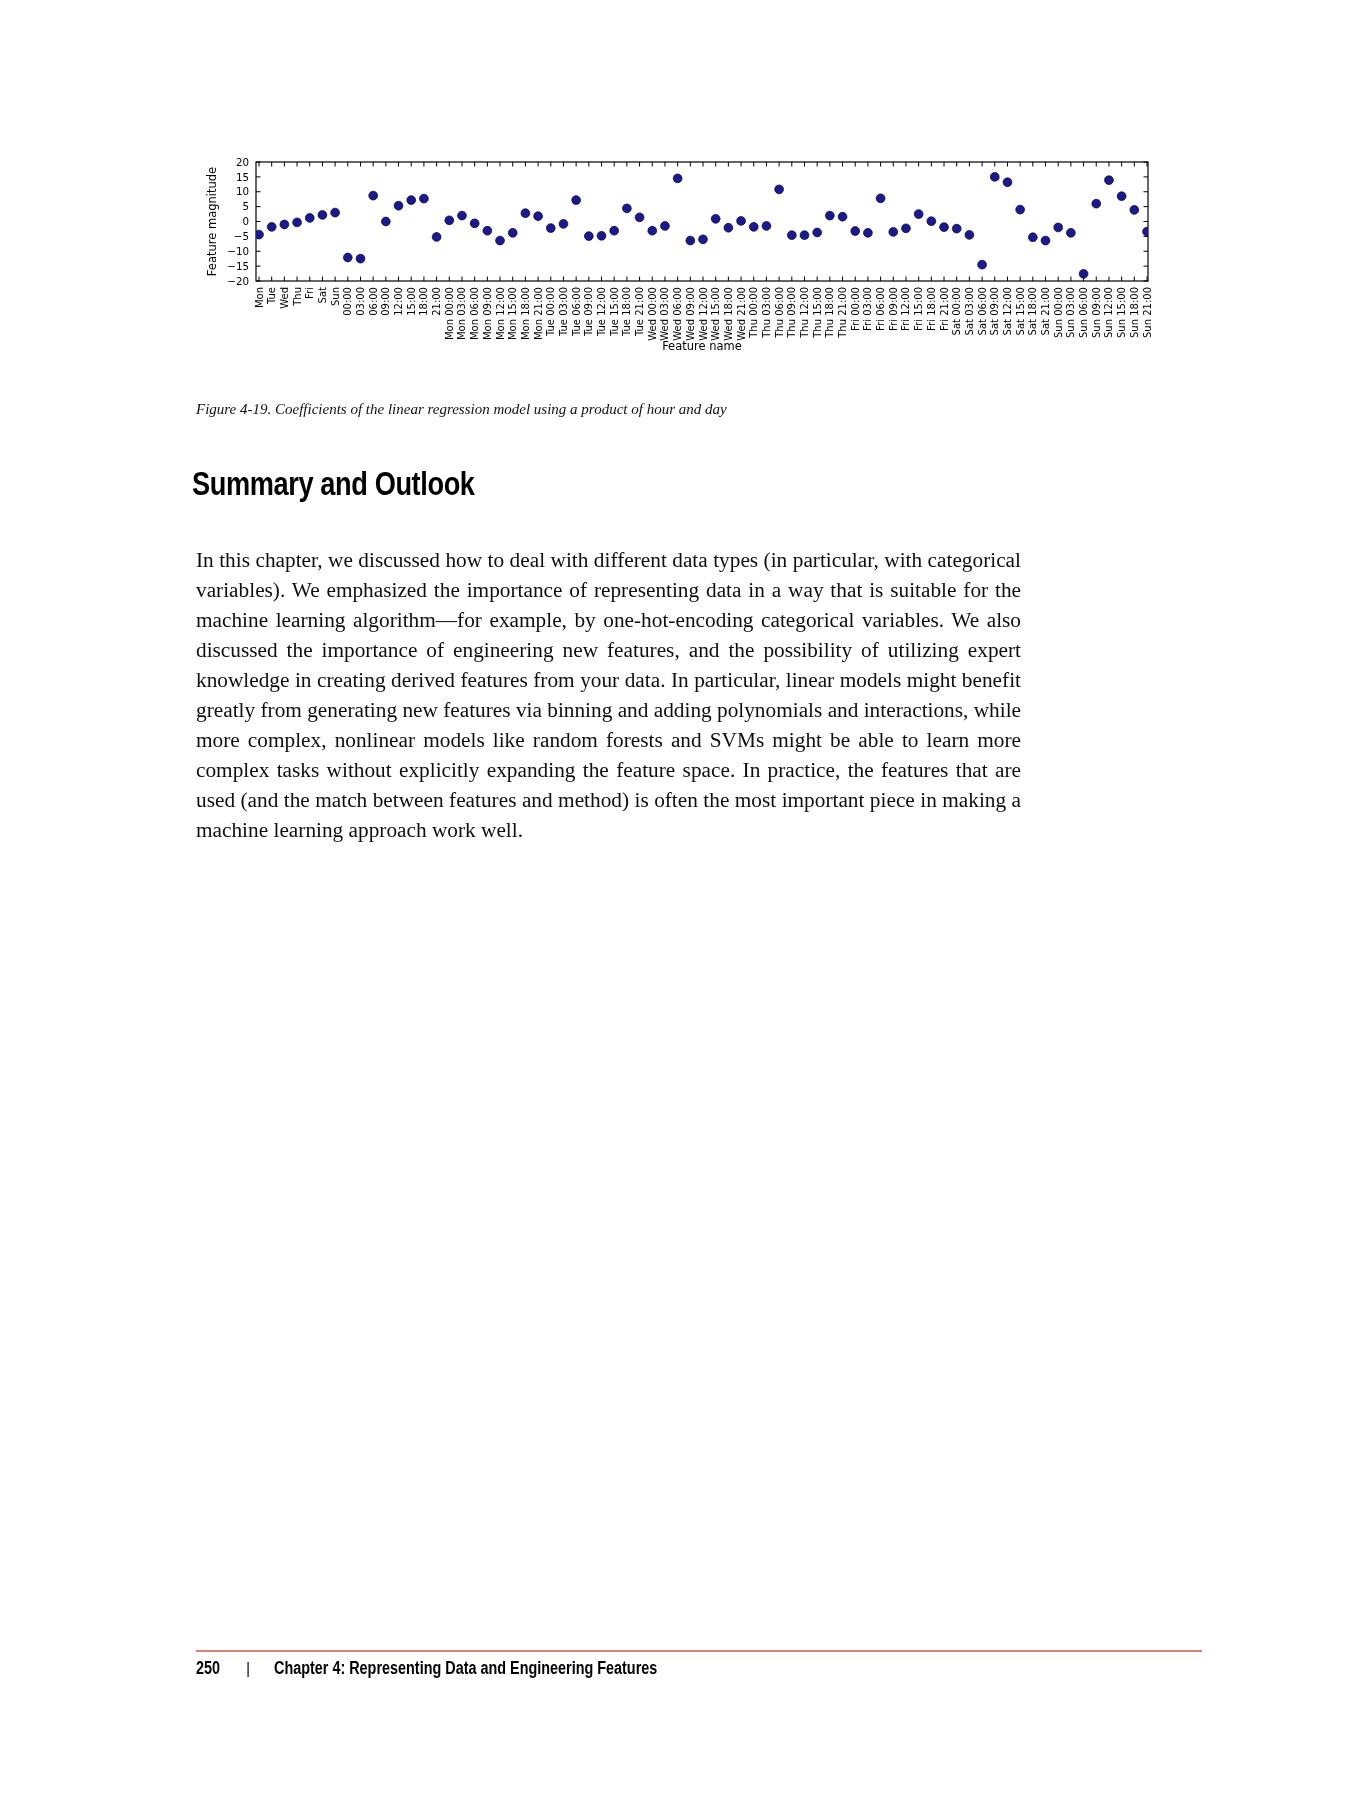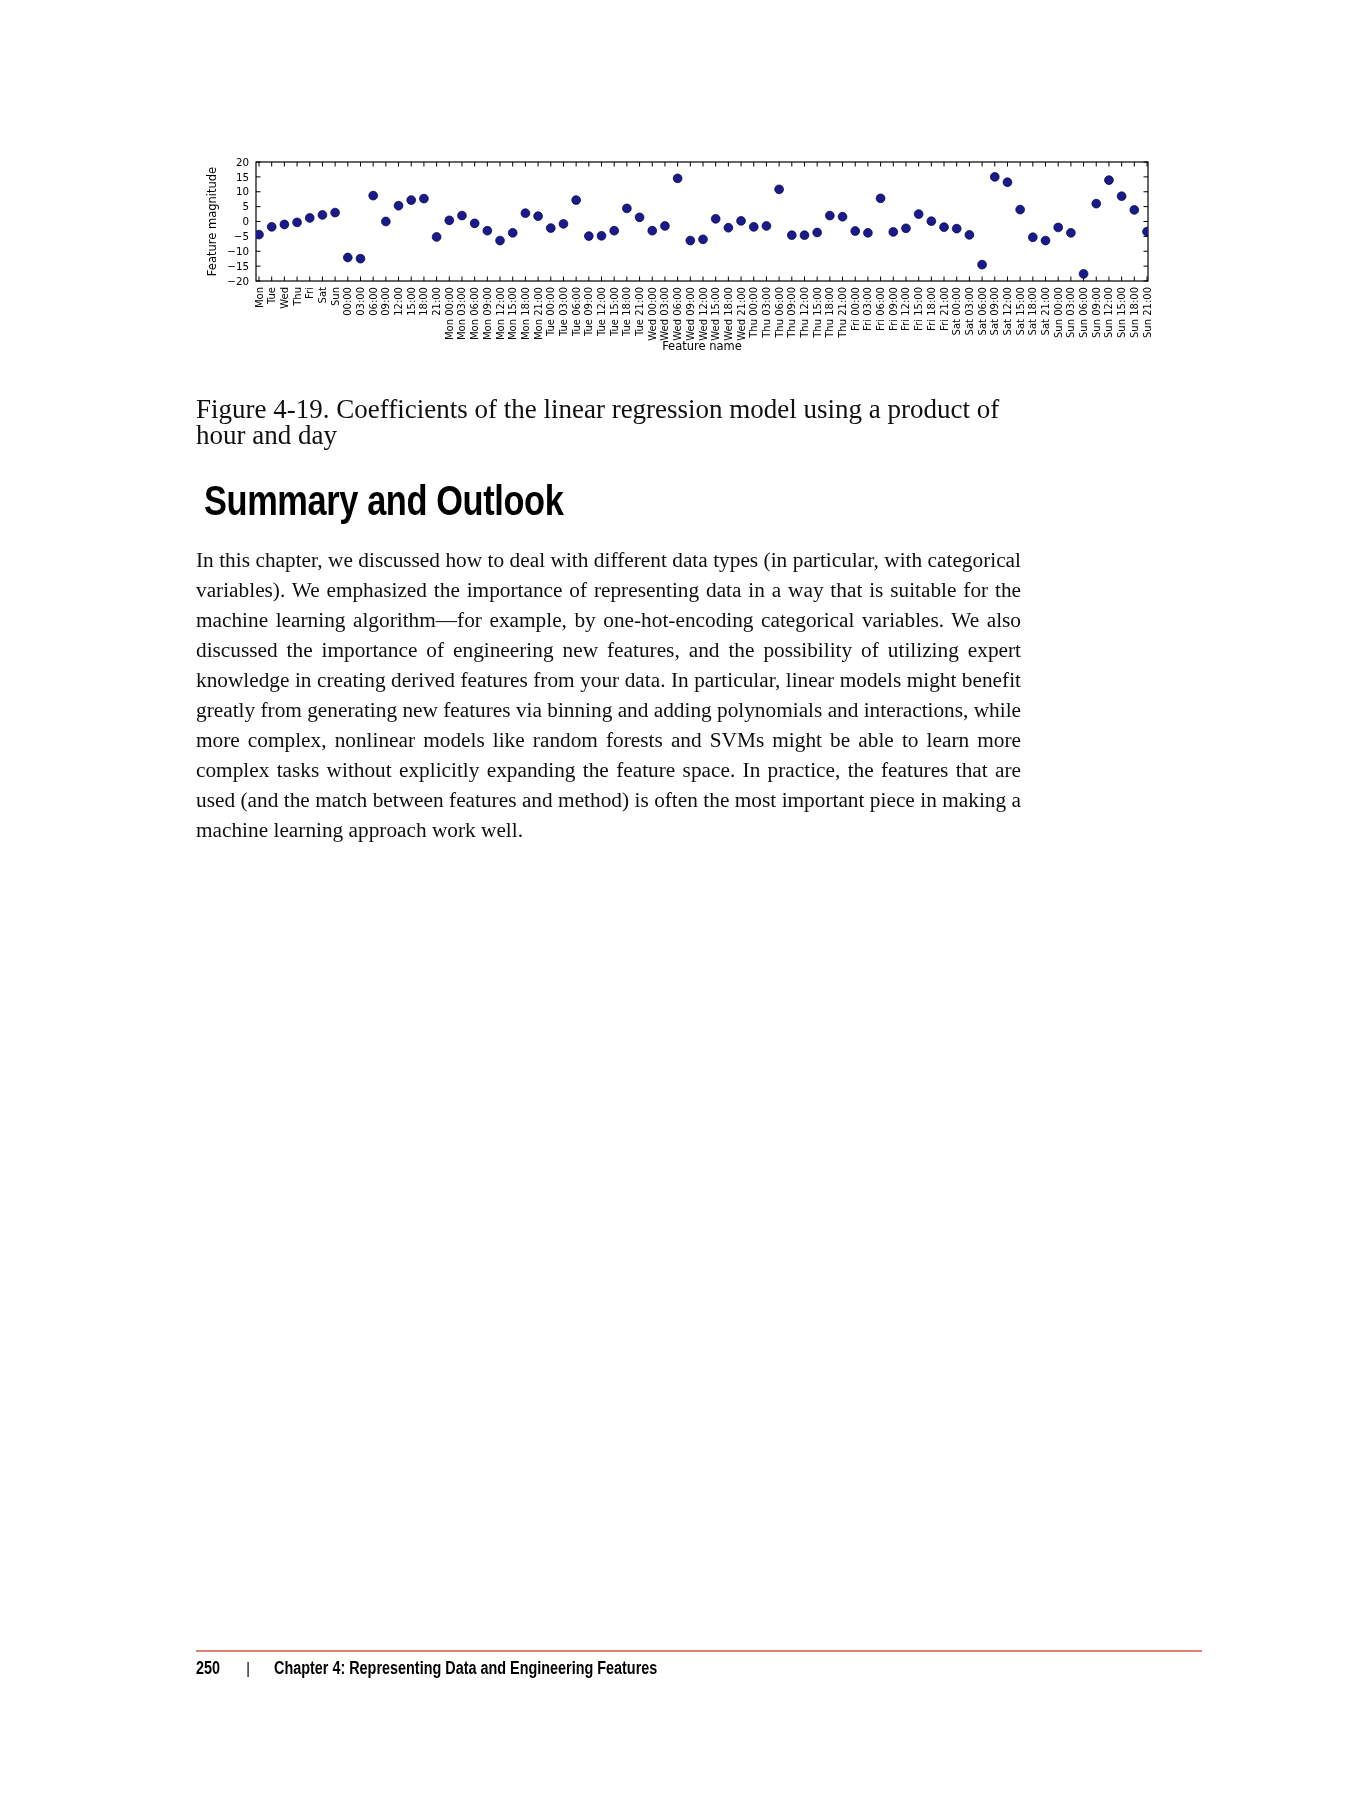--- a/index.html
+++ b/index.html
@@ -4,25 +4,25 @@
 <style>
   html,body{margin:0;padding:0;}
   body{
     width:1371px;height:1800px;background:#ffffff;position:relative;
     font-family:"Liberation Serif",serif;color:#0e0e0e;
   }
   .page{position:absolute;inset:0;}
   #chart{position:absolute;left:158px;top:126px;}
   .caption{
     position:absolute;left:196px;top:396px;width:844px;
-    font-size:27px;line-height:26px;color:#101010;
+    font-style:italic;font-size:15px;line-height:26px;color:#101010;
   }
   .heading{
-    position:absolute;left:192px;top:464px;margin:12px;
-    font-family:"Liberation Sans",sans-serif;font-size:43px;font-weight:700;
+    position:absolute;left:192px;top:464px;margin:0;
+    font-family:"Liberation Sans",sans-serif;font-size:34px;font-weight:700;
     letter-spacing:-0.5px;color:#000;
   }
   .cond{display:inline-block;transform:scaleX(0.8);transform-origin:0 50%;white-space:nowrap;}
   .bodytext{
     position:absolute;left:196px;top:545px;width:834px;
     font-size:21.3px;line-height:30px;text-align:justify;
   }
   .bodytext p{margin:0 9px 30px 0;}
   .footer-rule{position:absolute;left:196px;top:1650px;width:1006px;height:2px;background:#e08273;}
   .footer{

